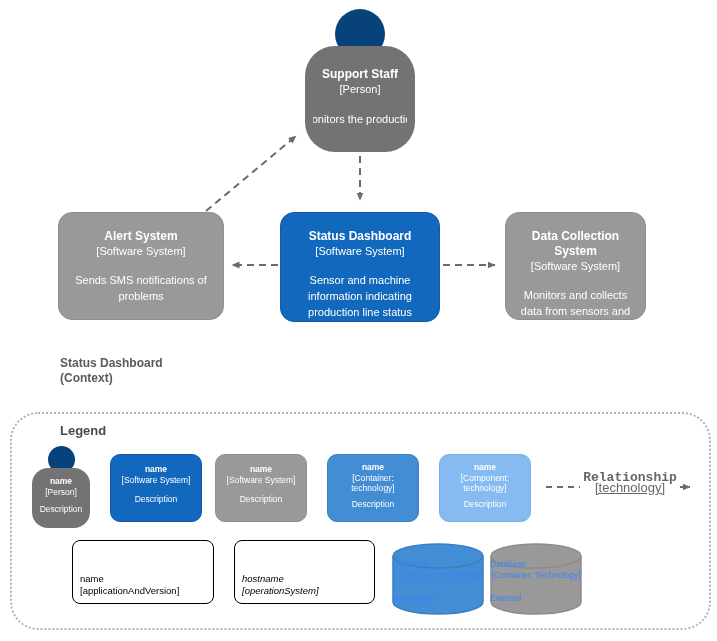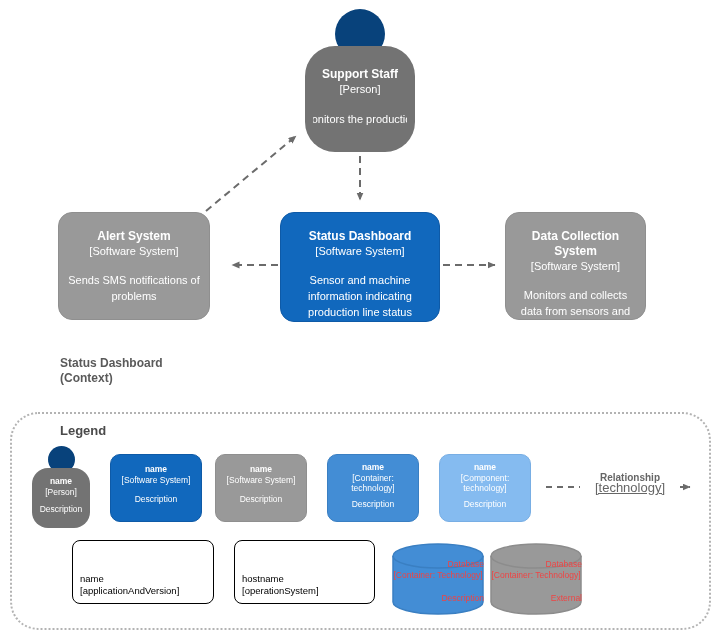--- a/index.html
+++ b/index.html
@@ -50,29 +50,29 @@
   .l-person-body .l-desc { margin-top:7px; }
 
   .l-sys  { left:98px;  background:#1168BD; border:1px solid #0E5AA7; }
   .l-ext  { left:203px; background:#999999; border:1px solid #8F8F8F; }
   .l-cont { left:315px; background:#438DD5; border:1px solid #3A7FC2; }
   .l-comp { left:427px; background:#85BBF0; border:1px solid #78AEE4; }
   .l-cont .lnode-inner, .l-comp .lnode-inner { padding-top:7px; }
   .l-cont .l-desc, .l-comp .l-desc { margin-top:6px; }
 
   .l-rel-label { position:absolute; left:568px; top:58px; width:100px; text-align:center; background:#fff; z-index:2; color:#666; }
-  .l-rel-name { font-size:10px; font-weight:700; line-height:11px; }
+  .l-rel-name { font-size:13px; font-weight:700; line-height:11px;font-family:Liberation Mono, monospace; }
   .l-rel-tech { font-size:13px; line-height:10px;text-decoration:underline; }
 
   .l-rect { position:absolute; top:126px; width:142px; height:64px; background:#fff; border:1px solid #000; border-radius:8px; }
   .l-rect-text { position:absolute; left:7px; bottom:6px; font-size:9.5px; color:#000; line-height:12px; }
   .l-rect-1 { left:60px; }
-  .l-rect-2 { left:222px; width:141px; }
-
-  .l-cyl { position:absolute; top:129px; width:92px; height:72px; color:#ef4444; text-align:right; }
+  .l-rect-2 { left:222px; width:141px;font-style:italic; }
+
+  .l-cyl { position:absolute; top:129px; width:92px; height:72px; color:#3b82f6; text-align:left; }
   .l-cyl-text { position:absolute; left:0; top:16px; width:100%; }
   .l-cyl .c-name { font-size:8.5px; line-height:11px; }
   .l-cyl .c-type { font-size:8.5px; line-height:11px; }
   .l-cyl .c-desc { font-size:8.5px; line-height:11px; margin-top:12px; }
   .l-cyl .clipline { display:flex; justify-content:center; overflow:hidden; width:100%; }
   .l-cyl .clipline > span { white-space:nowrap; flex:0 0 auto; }
   .l-cyl-blue { left:380px; }
   .l-cyl-gray { left:478px; }
 </style>
 </head>
@@ -98,21 +98,21 @@
       <div class="node-inner">
         <div class="node-name">Support Staff</div>
         <div class="node-type">[Person]</div>
         <div class="clip-center">
             <span>Monitors the production</span>
           </div>
       </div>
     </div>
   </div>
 
-  <div class="node box-external" style="left:58px; top:212px; width:152px; height:108px;text-align:center;">
+  <div class="node box-external" style="left:58px; top:212px; width:166px; height:108px;text-align:center;">
     <div class="node-inner">
       <div class="node-name">Alert System</div>
       <div class="node-type">[Software System]</div>
       <div class="node-desc">Sends SMS notifications of problems</div>
     </div>
   </div>
 
   <div class="node box-system" style="left:280px; top:212px; width:160px; height:110px;">
     <div class="node-inner">
       <div class="node-name">Status Dashboard</div>

